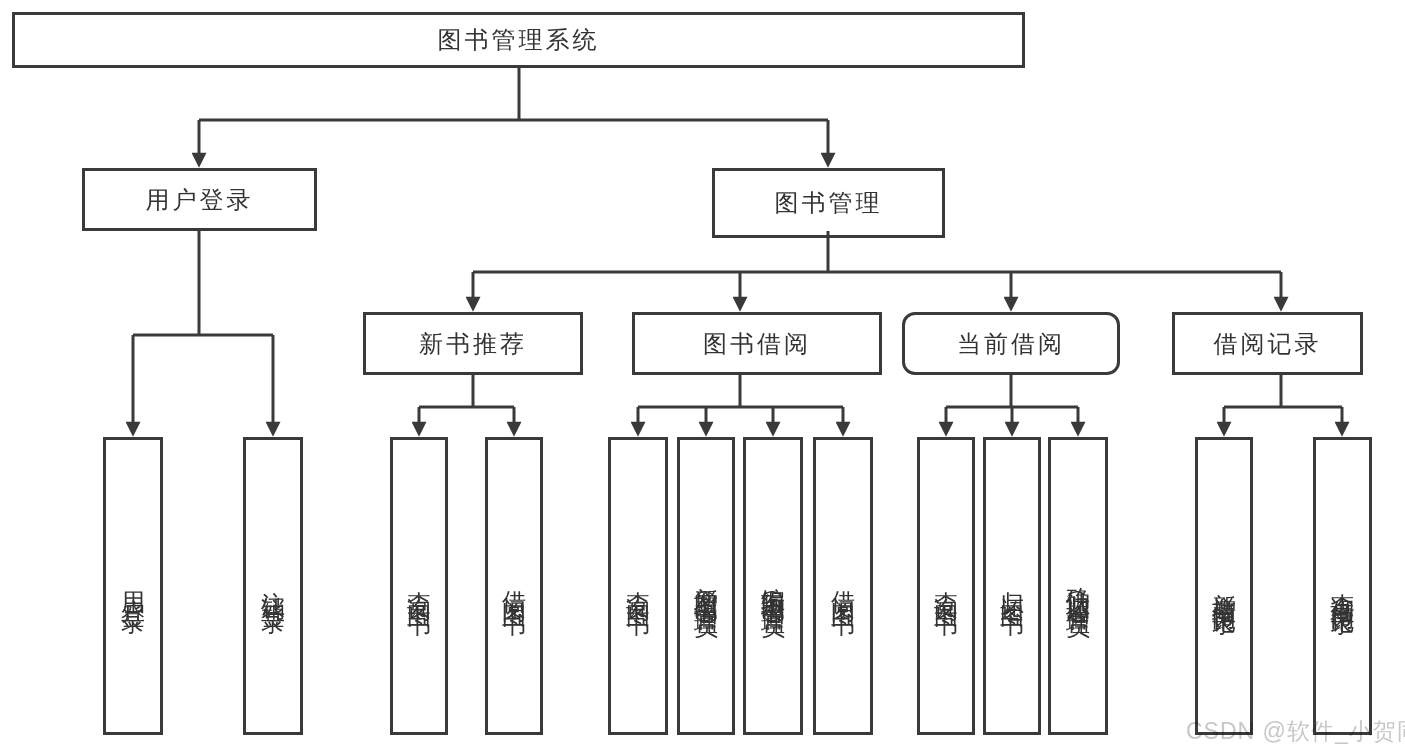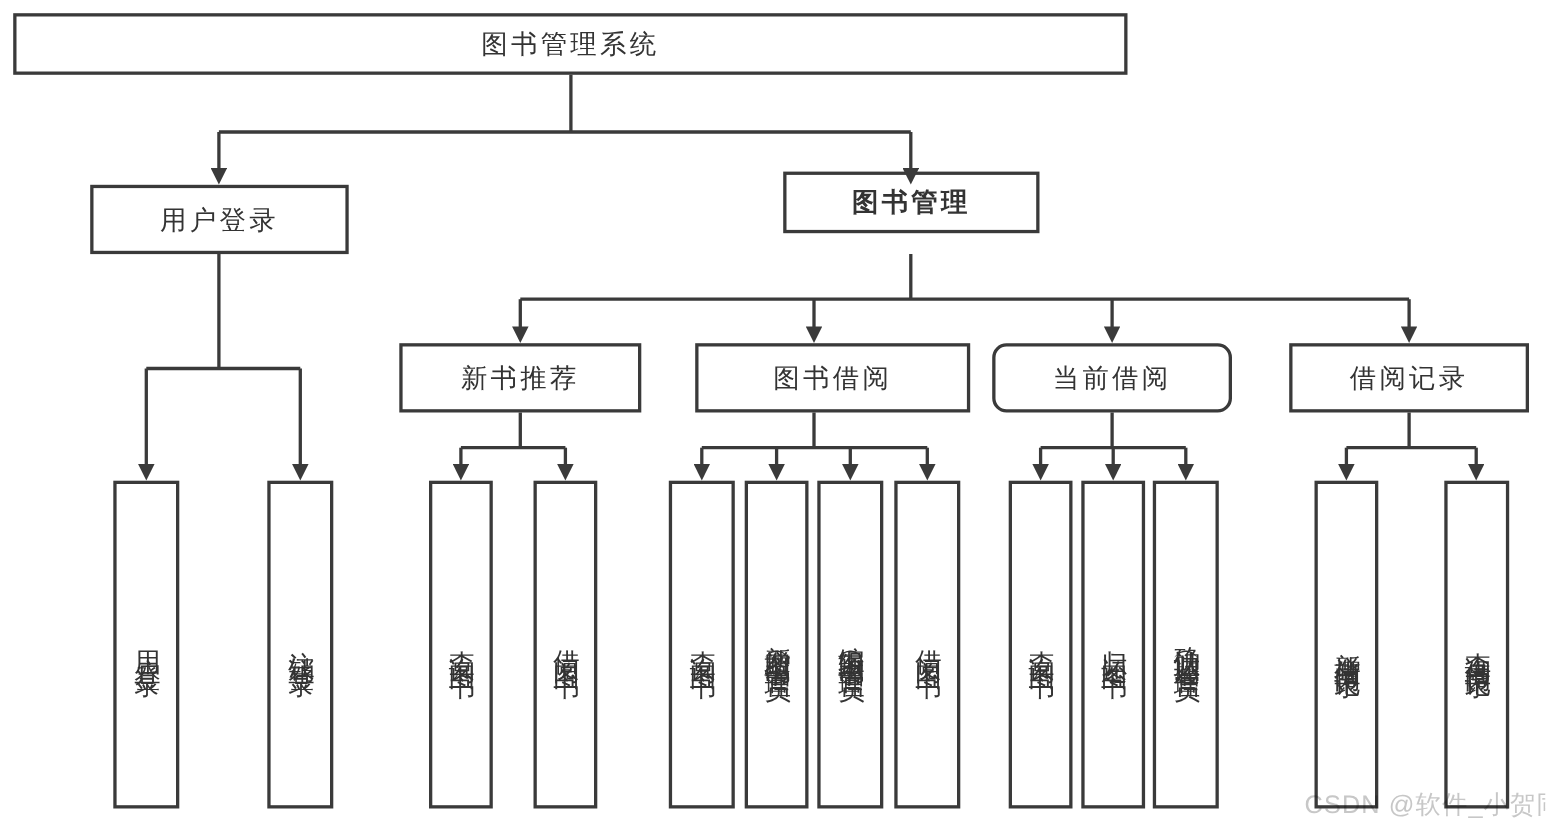--- a/index.html
+++ b/index.html
@@ -31,25 +31,25 @@
   }
   .watermark{
     position:absolute;left:1186px;top:716px;
     font-size:23px;color:#c7c7c7;letter-spacing:1px;
     z-index:9;mix-blend-mode:multiply;white-space:nowrap;
   }
 
   
   #n-root      {left:12px;  top:12px;  width:1013px;height:56px;}
   #n-login     {left:82px;  top:168px; width:235px; height:63px;}
-  #n-mgmt      {left:712px; top:156px; width:233px; height:56px;font-weight:bold;}
+  #n-mgmt      {left:712px; top:168px; width:233px; height:70px;}
   #n-newbook   {left:363px; top:312px; width:220px; height:63px;}
   #n-borrow    {left:632px; top:312px; width:250px; height:63px;}
   #n-current   {left:902px; top:312px; width:218px; height:63px;border-radius:13px;}
-  #n-records   {left:1172px;top:312px; width:218px; height:63px;}
+  #n-records   {left:1172px;top:312px; width:191px; height:63px;}
 
   .leaf{top:437px;height:298px;}
   #l-login1    {left:103px; width:60px;}
   #l-login2    {left:243px; width:60px;}
   #l-nb1       {left:390px; width:58px;}
   #l-nb2       {left:485px; width:58px;}
   #l-bw1       {left:608px; width:60px;}
   #l-bw2       {left:677px; width:58px;}
   #l-bw3       {left:743px; width:60px;}
   #l-bw4       {left:813px; width:60px;}

